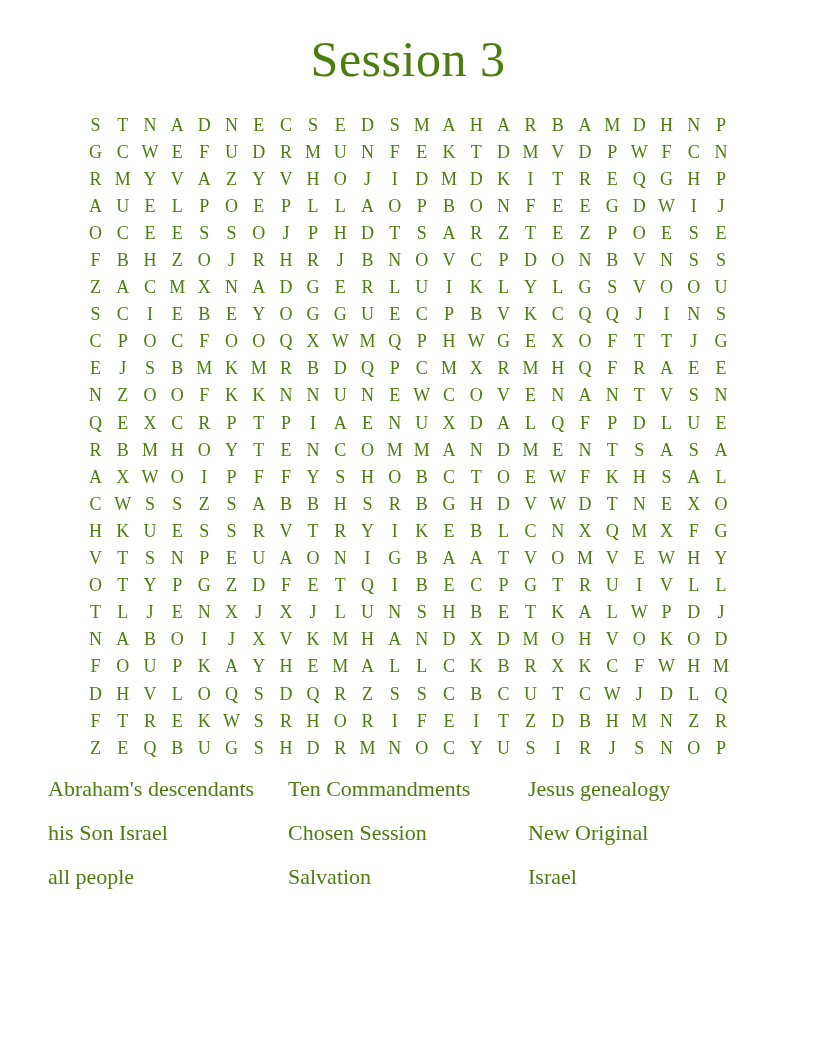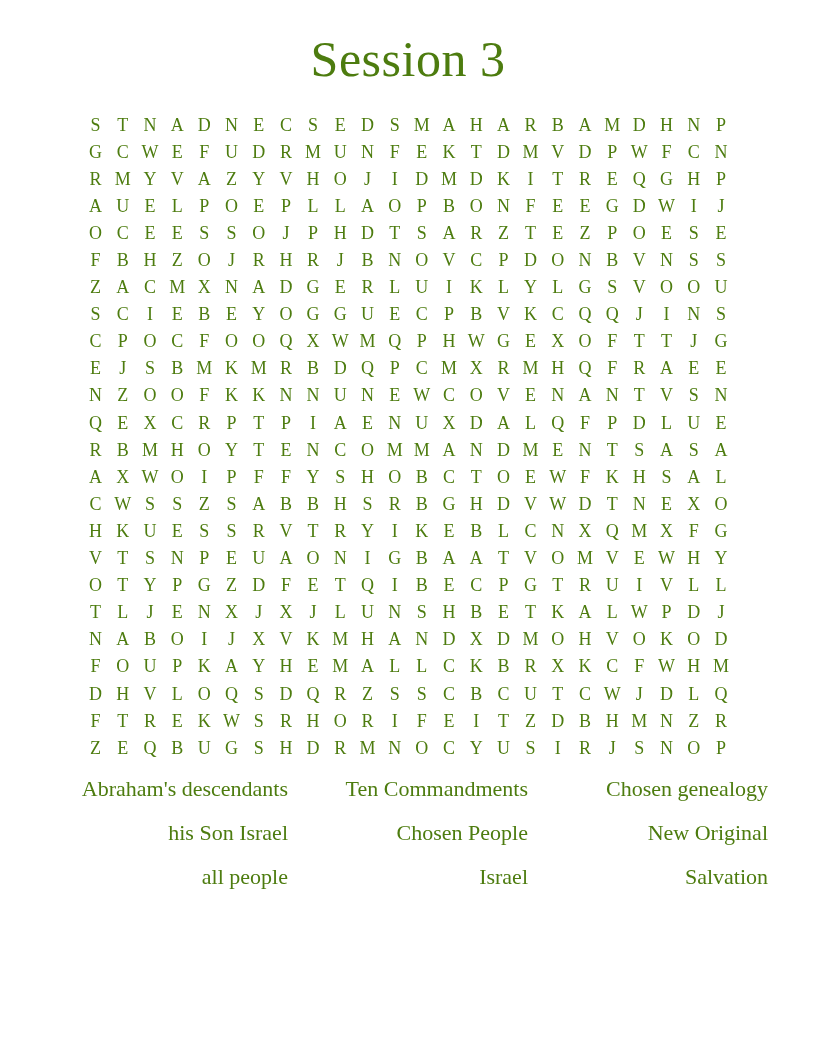--- a/index.html
+++ b/index.html
@@ -44,21 +44,20 @@
   }
   .words {
     position: absolute;
     left: 48px;
     top: 776px;
     display: grid;
     grid-template-columns: 240px 240px 240px;
     grid-auto-rows: 44.2px;
     align-items: start;
     font-size: 22px;
-    text-align: right;
   }
   .word {
     white-space: nowrap;
   }
 </style>
 </head>
 <body>
 
 <div class="page">
   <h1 class="title">Session 3</h1>
@@ -636,21 +635,21 @@
       <span class="cell">R</span>
       <span class="cell">J</span>
       <span class="cell">S</span>
       <span class="cell">N</span>
       <span class="cell">O</span>
       <span class="cell">P</span>
     </div>
   <div class="words">
       <span class="word">Abraham's descendants</span>
       <span class="word">Ten Commandments</span>
-      <span class="word">Chosen genealogy</span>
+      <span class="word">Jesus genealogy</span>
       <span class="word">his Son Israel</span>
-      <span class="word">Chosen People</span>
+      <span class="word">Chosen Session</span>
       <span class="word">New Original</span>
       <span class="word">all people</span>
+      <span class="word">Salvation</span>
       <span class="word">Israel</span>
-      <span class="word">Salvation</span>
     </div>
 </div>
 
 </body></html>

